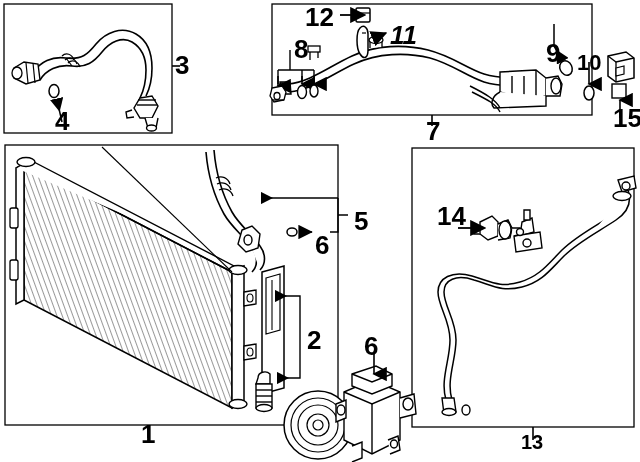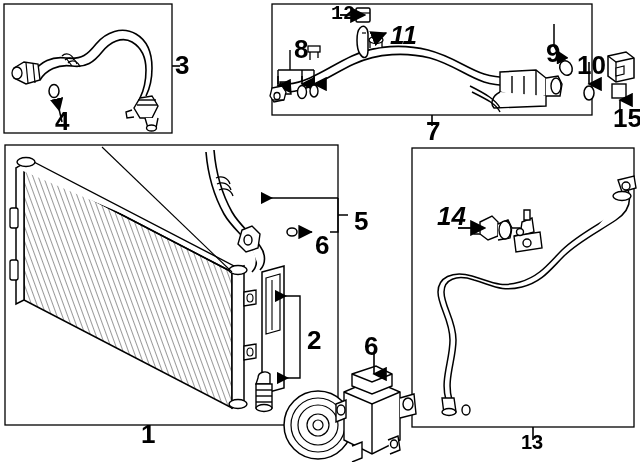--- a/index.html
+++ b/index.html
@@ -322,21 +322,21 @@
 
   <div class="callout" style="left:141px;top:421px;font-size:26px;">1</div>
   <div class="callout" style="left:307px;top:327px;font-size:26px;">2</div>
   <div class="callout" style="left:175px;top:52px;font-size:26px;">3</div>
   <div class="callout" style="left:55px;top:108px;font-size:26px;">4</div>
   <div class="callout" style="left:354px;top:208px;font-size:26px;">5</div>
   <div class="callout" style="left:315px;top:232px;font-size:26px;">6</div>
   <div class="callout" style="left:426px;top:118px;font-size:26px;">7</div>
   <div class="callout" style="left:294px;top:36px;font-size:26px;">8</div>
   <div class="callout" style="left:546px;top:40px;font-size:26px;">9</div>
-  <div class="callout" style="left:577px;top:52px;font-size:26px;">10</div>
+  <div class="callout" style="left:577px;top:52px;font-size:22px;">10</div>
   <div class="callout" style="left:390px;top:22px;font-size:26px;font-style:italic;">11</div>
-  <div class="callout" style="left:331px;top:4px;font-size:20px;font-family:Liberation Mono, monospace;">12</div>
+  <div class="callout" style="left:305px;top:4px;font-size:26px;">12</div>
   <div class="callout" style="left:521px;top:432px;font-size:20px;">13</div>
-  <div class="callout" style="left:437px;top:203px;font-size:26px;font-style:italic;">14</div>
+  <div class="callout" style="left:437px;top:203px;font-size:26px;">14</div>
   <div class="callout" style="left:613px;top:105px;font-size:26px;">15</div>
   <div class="callout" style="left:364px;top:333px;font-size:26px;">6</div>
 
 </div>
 
 </body></html>

